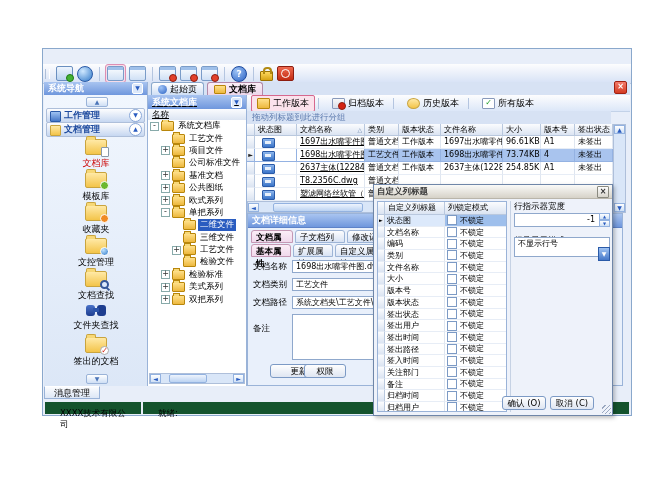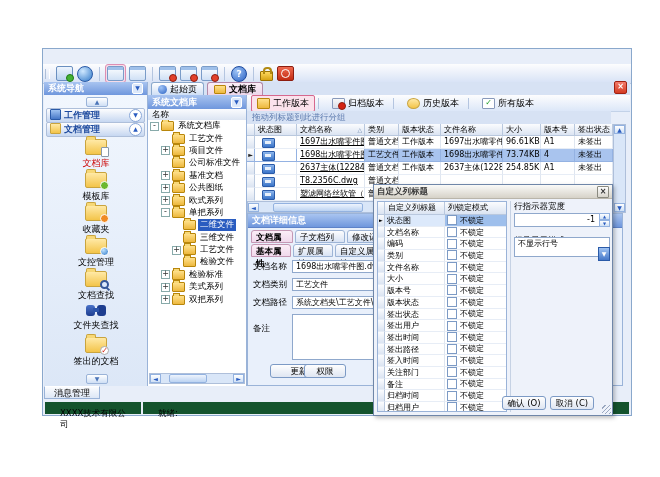--- a/index.html
+++ b/index.html
@@ -25,21 +25,21 @@
   .i-help::after{content:"?";}
   .i-lock{width:11px;height:8px;margin-top:5px;background:linear-gradient(#ffd95e,#d8a415);border:1px solid #9a7206;border-radius:1px;}
   .i-lock::before{content:"";position:absolute;left:2px;top:-5px;width:5px;height:5px;border:2px solid #b28a12;border-bottom:none;border-radius:4px 4px 0 0;}
   .i-stop{background:linear-gradient(#ef6a50,#c22b12);border:1px solid #8d1d10;border-radius:2px;}
   .i-stop::before{content:"";position:absolute;left:3px;top:2px;width:7px;height:7px;border:1.5px solid #fff;border-radius:50%;}
   
   #sidebar{position:absolute;left:1px;top:33px;width:104px;height:304px;background:linear-gradient(#f2f7fe,#dce7f7);border-right:1px solid #9ab3d8;box-sizing:border-box;}
   .pane-hdr{height:13px;background:linear-gradient(#a9c4f0,#6f97dd);color:#fff;font-size:9px;font-weight:bold;line-height:13px;padding:0 4px;display:flex;justify-content:space-between;align-items:center;}
   .hdr-btn{width:9px;height:9px;background:#dce8fa;border:1px solid #fff;border-radius:2px;color:#2a5cc0;font-size:6px;line-height:8px;text-align:center;}
   .scrollnub{position:absolute;left:42px;width:20px;height:8px;background:linear-gradient(#fff,#cfdff5);border:1px solid #9ab3d8;border-radius:2px;color:#4a74b8;font-size:6px;line-height:7px;text-align:center;}
-  .navgrp{position:absolute;left:2px;right:2px;height:13px;background:linear-gradient(#fdfdfe,#c6d7f1);border:1px solid #aebfda;border-radius:2px;display:flex;align-items:flex-start;font-size:9px;font-weight:bold;color:#1d4a9e;}
+  .navgrp{position:absolute;left:2px;right:2px;height:13px;background:linear-gradient(#fdfdfe,#c6d7f1);border:1px solid #aebfda;border-radius:2px;display:flex;align-items:flex-end;font-size:9px;font-weight:bold;color:#1d4a9e;}
   .grp-ic{width:9px;height:9px;margin:0 3px;background:linear-gradient(#9ec2f2,#4678c8);border:1px solid #2a5aa8;border-radius:1px;}
   .grp-btn{margin-left:auto;margin-right:2px;width:11px;height:11px;border-radius:50%;background:#fff;border:1px solid #89a7d8;color:#2a5cc0;font-size:6px;line-height:10px;text-align:center;}
   .nav-item{position:absolute;left:0;width:104px;display:flex;flex-direction:column;align-items:center;}
   .nav-lbl{font-size:9px;margin-top:2px;color:#000;}
   .nav-lbl.red{color:#cc0000;}
   .folder{width:20px;height:14px;background:linear-gradient(#ffe9a6,#f3c449);border:1px solid #c9a43e;border-radius:2px;position:relative;}
   .folder::before{content:"";position:absolute;top:-4px;left:0px;width:8px;height:3px;background:#f7d877;border:1px solid #c9a43e;border-bottom:none;border-radius:2px 2px 0 0;}
   .badge{position:absolute;right:-3px;bottom:-3px;width:9px;height:9px;border-radius:50%;border:1px solid #fff;box-sizing:border-box;}
   .b-page{background:#fff;border:1px solid #8899aa;border-radius:1px;width:8px;height:10px;}
   .b-grn{background:#6cb82e;}
@@ -58,21 +58,21 @@
   
   #tabstrip{position:absolute;left:105px;right:1px;top:33px;height:13px;background:#d7e2f4;border-bottom:1px solid #8aa8cc;display:flex;align-items:flex-end;}
   .tab{height:12px;display:flex;align-items:center;font-size:9px;padding:0 6px;border:1px solid #8aa8cc;border-bottom:none;border-radius:3px 3px 0 0;margin-left:3px;background:linear-gradient(#fff,#cfdff5);}
   .tab.active{background:linear-gradient(#fbeef7,#ecd6ea);border-color:#b089a8;font-weight:bold;}
   .tab-ic1{width:9px;height:9px;border-radius:50%;background:radial-gradient(circle at 35% 30%,#9fc4f6,#2b62c4);margin-right:3px;}
   .tab-ic2{width:10px;height:7px;background:linear-gradient(#ffe08a,#edb83e);border:1px solid #b8860b;border-radius:1px;margin-right:3px;}
   .closebtn{margin-left:auto;margin-right:3px;margin-bottom:1px;width:11px;height:11px;background:linear-gradient(#f47c6c,#d33b22);border:1px solid #a02010;border-radius:2px;color:#fff;font-size:8px;line-height:10px;text-align:center;font-weight:bold;}
   
   #content{position:absolute;left:105px;right:1px;top:46px;height:291px;background:#e8eef9;}
   
-  #treepanel{position:absolute;left:0;top:0;width:99px;height:291px;border-right:1px solid #9ab3d8;box-sizing:border-box;background:#fff;}
+  #treepanel{position:absolute;left:0;top:0;width:99px;height:291px;border-right:1px solid #9ab3d8;box-sizing:border-box;background:#fff;text-decoration:underline;}
   #treehdr{height:14px;}
   #treecol{height:11px;background:linear-gradient(#fbfcfe,#dbe4f2);border-bottom:1px solid #b9c8de;font-size:8.5px;line-height:11px;padding-left:4px;}
   #treebody{position:absolute;left:0;right:0;top:25px;bottom:14px;overflow:hidden;background:#fff;}
   .tnode{height:12.4px;display:flex;align-items:center;font-size:8.5px;white-space:nowrap;}
   .lvl0{padding-left:2px;}.lvl1{padding-left:13px;}.lvl2{padding-left:24px;}
   .texp{width:9px;height:9px;box-sizing:border-box;border:1px solid #8aa;background:#fff;font-size:8px;line-height:6px;text-align:center;color:#333;margin-right:2px;flex:none;}
   .texp:empty{border-color:transparent;background:transparent;}
   .tfold{width:11px;height:8px;background:linear-gradient(#ffe08a,#edb83e);border:1px solid #b8860b;border-radius:1px;margin-right:2px;position:relative;flex:none;}
   .tfold::before{content:"";position:absolute;top:-3px;left:0;width:5px;height:2px;background:#f7d877;border:1px solid #b8860b;border-bottom:none;}
   .tlab{padding:0 2px;}

